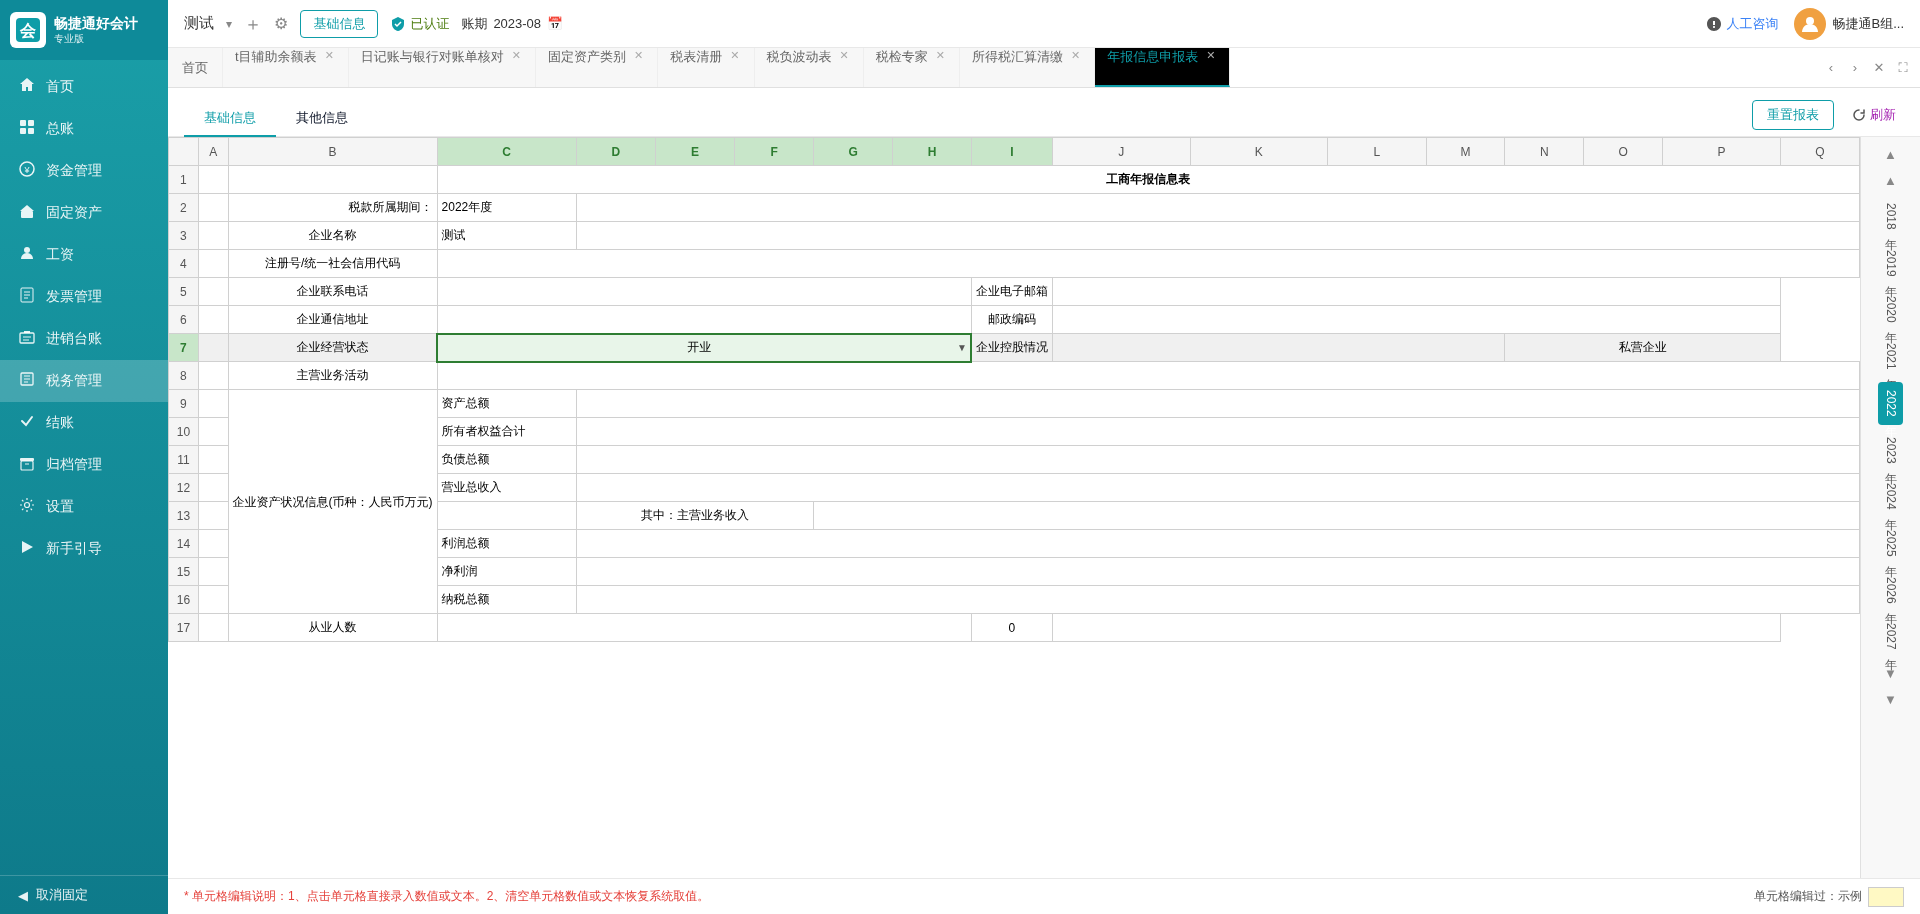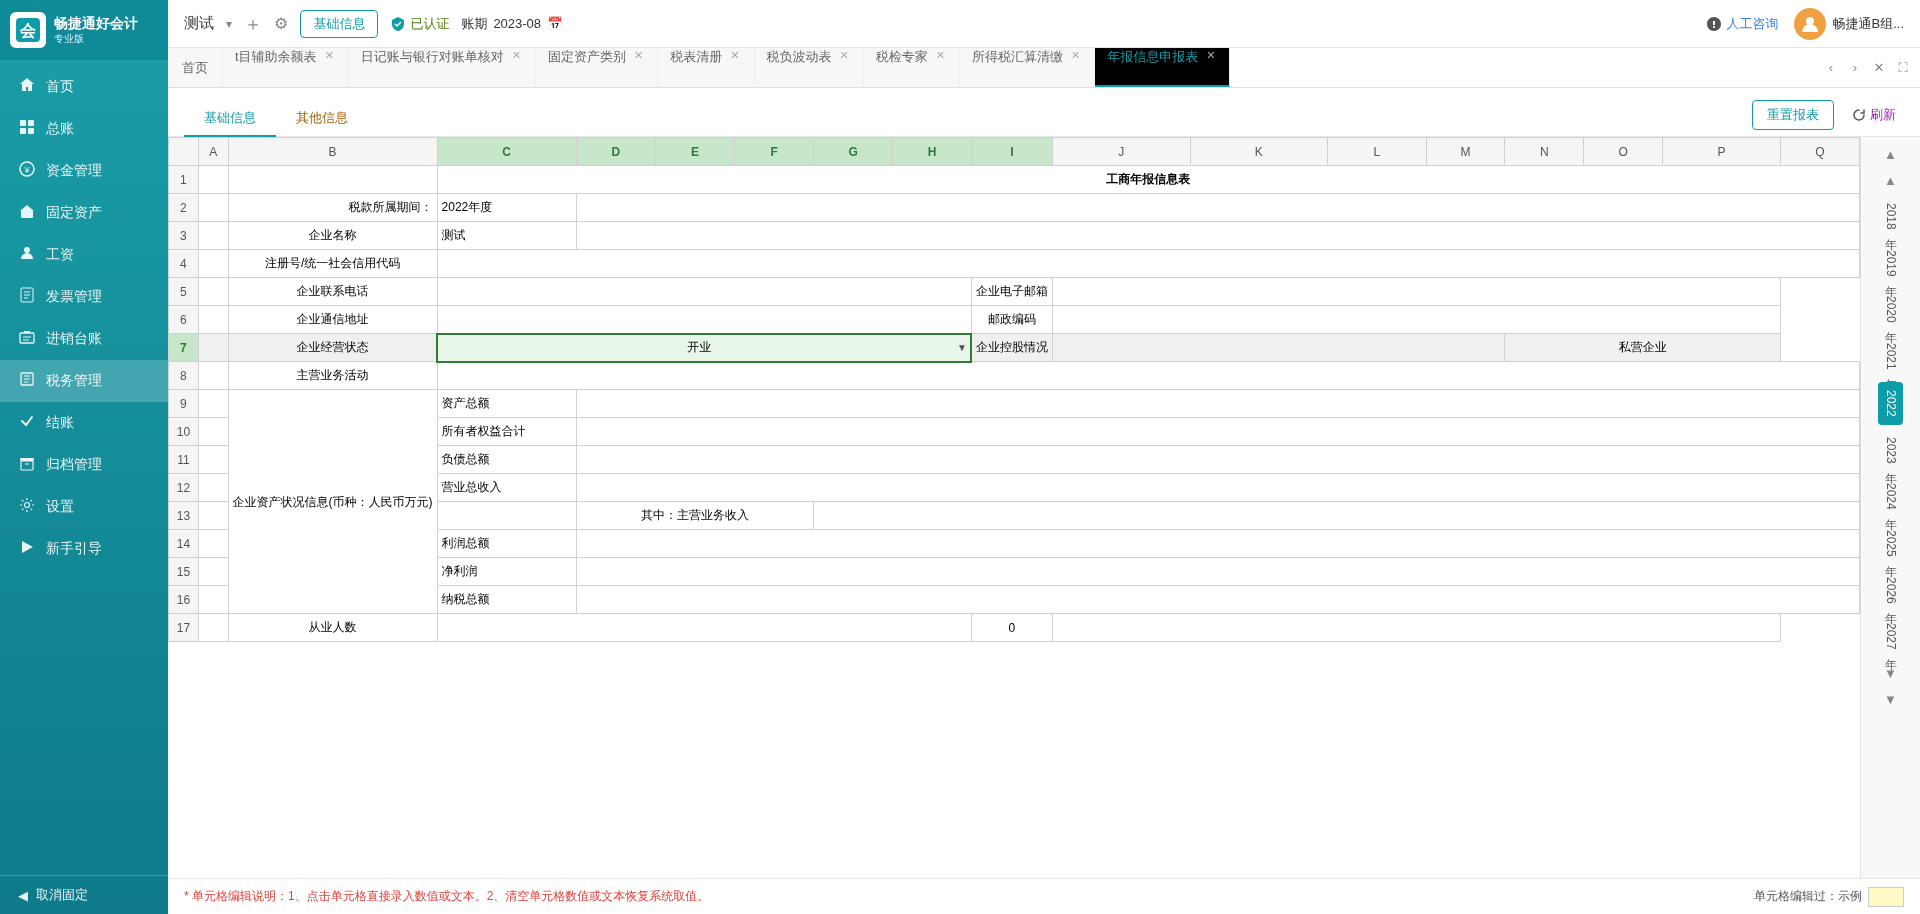--- a/index.html
+++ b/index.html
@@ -254,21 +254,21 @@
       align-items: center;
       padding: 12px 16px 0;
       gap: 0;
       background: #fff;
       border-bottom: 1px solid #e8e8e8;
     }
     .inner-tab {
       padding: 8px 20px;
       font-size: 13px;
       cursor: pointer;
-      color: #a16207;
+      color: #0f172a;
       border-bottom: 2px solid transparent;
       margin-bottom: -1px;
     }
     .inner-tab.active {
       color: #0e9da8;
       border-bottom: 2px solid #0e9da8;
       font-weight: 500;
     }
     .inner-tab-actions {
       margin-left: auto;

